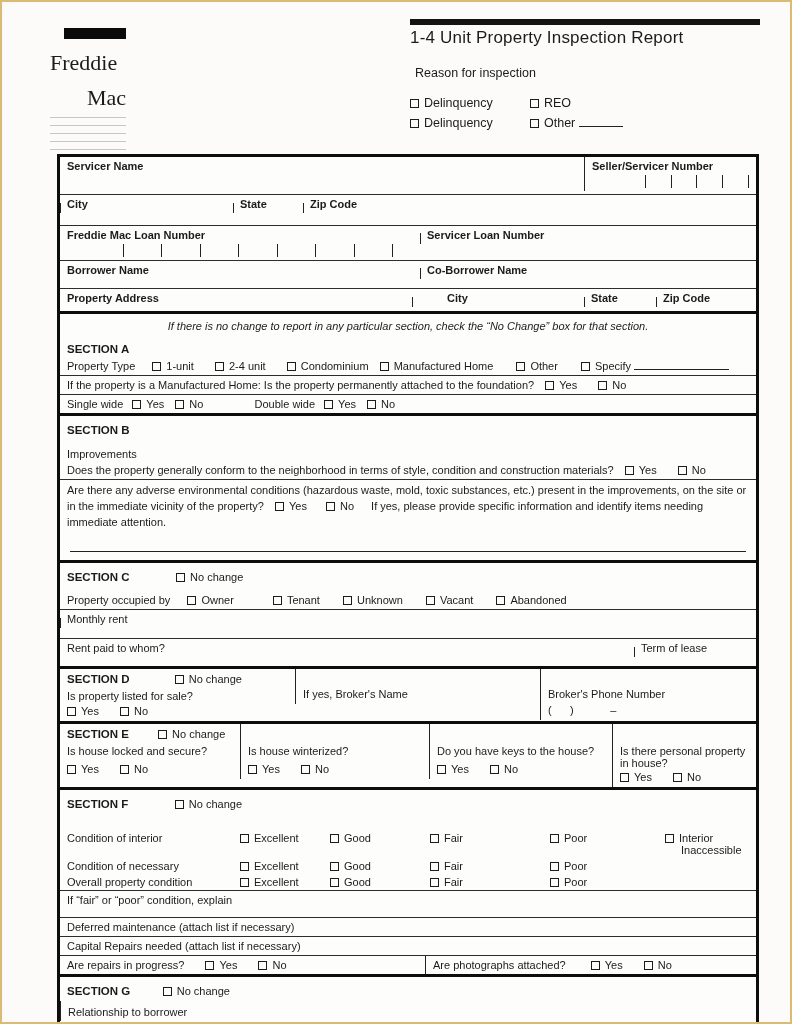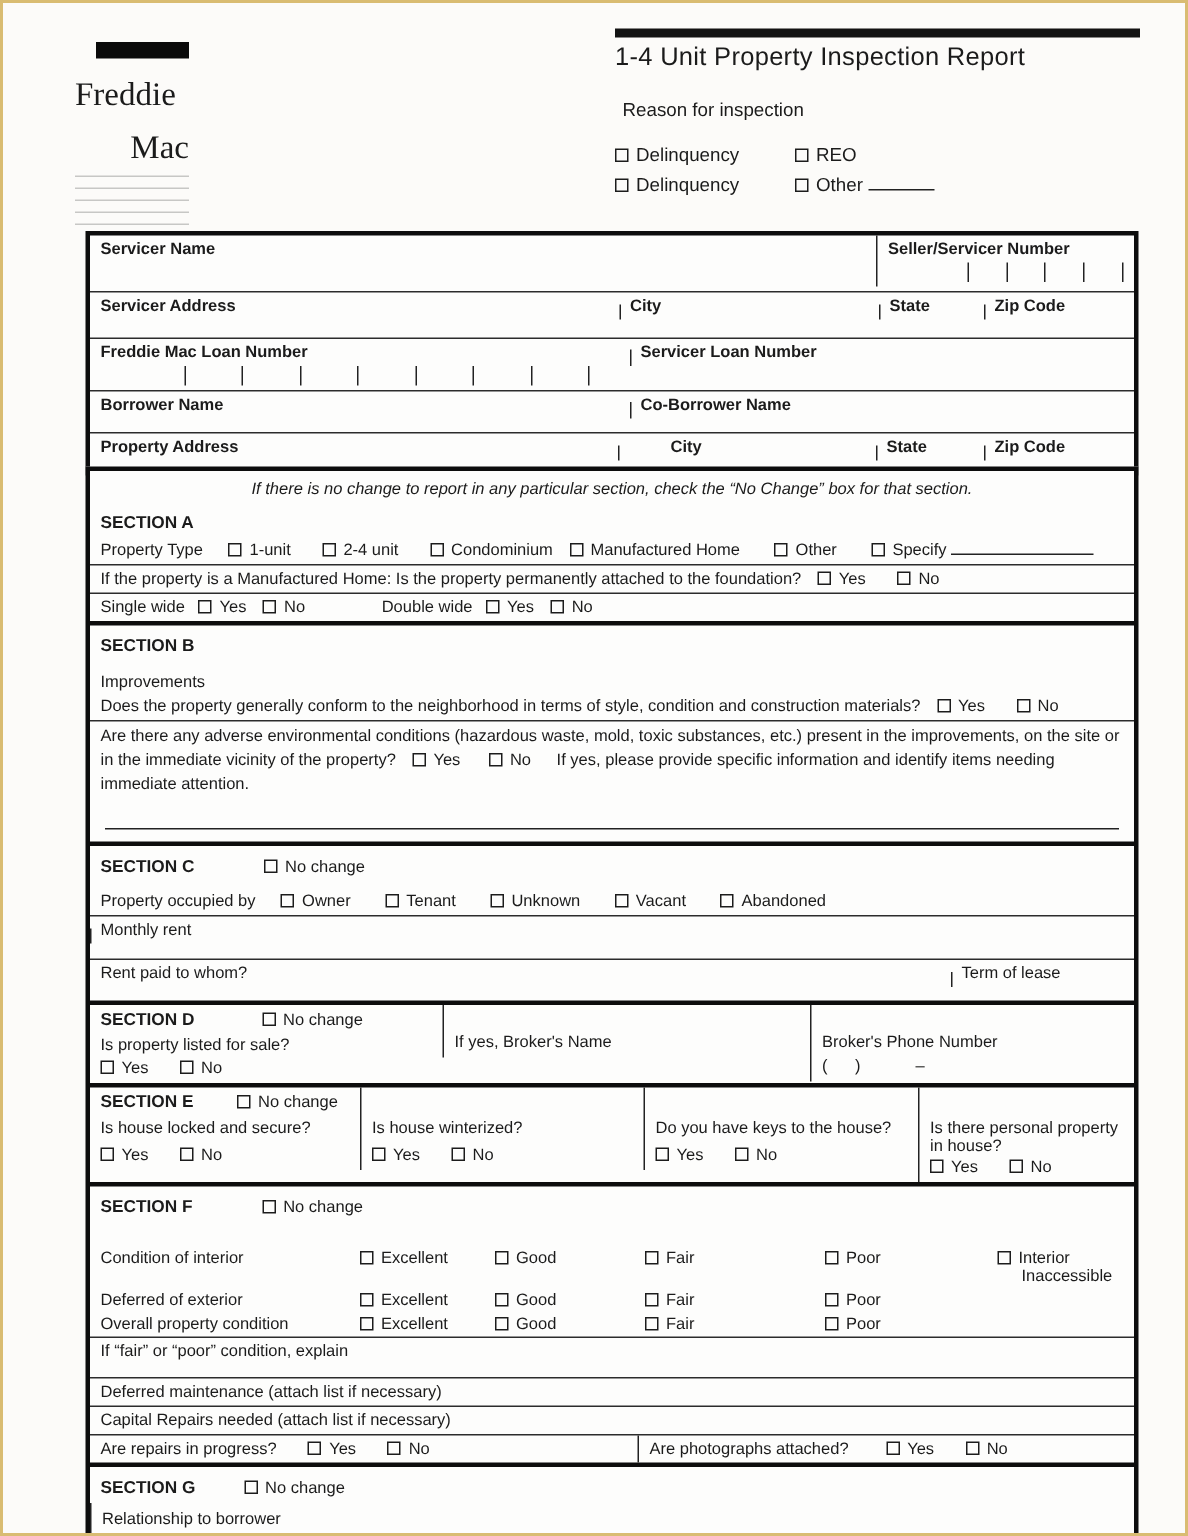--- a/index.html
+++ b/index.html
@@ -126,23 +126,20 @@
             <i></i>
             <i></i>
             <i></i>
             <i></i>
             <i></i>
           </div>
       </div>
     </div>
 
     <div class="r thin-t" style="min-height:31px">
-      <div class="cell grow">
-        <span>Servicer Address</span>
-      </div>
       <div class="cell" style="width:173px">
         <i class="celldiv"></i>
         <span>City</span>
       </div>
       <div class="cell" style="width:70px">
         <i class="celldiv"></i>
         <span>State</span>
       </div>
       <div class="cell" style="width:100px">
         <i class="celldiv"></i>
@@ -247,21 +244,21 @@
     </div>
     <div style="margin:12px 10px 8px 10px; border-bottom:1px solid #222; height:6px"></div>
 
     <div class="sec-head thick-t">
       <span class="sec-title">SECTION C</span>
       <span class="nochange"><span class="cb"></span><span>No change</span></span>
     </div>
     <div class="cell" style="padding-top:7px">
       <span>Property occupied by</span>
       <span style="margin-left:14px"><span class="cb"></span><span>Owner</span></span>
-      <span style="margin-left:20px"><span class="cb"></span><span>Tenant</span></span>
+      <span style="margin-left:36px"><span class="cb"></span><span>Tenant</span></span>
       <span style="margin-left:20px"><span class="cb"></span><span>Unknown</span></span>
       <span style="margin-left:20px"><span class="cb"></span><span>Vacant</span></span>
       <span style="margin-left:20px"><span class="cb"></span><span>Abandoned</span></span>
     </div>
     <div class="r thin-t" style="min-height:29px">
       <div class="cell" style="width:122px">
         <i class="celldiv"></i>
         <span>Monthly rent</span>
       </div>
     </div>
@@ -336,21 +333,21 @@
       <span class="f-c1"><span class="cb"></span><span>Excellent</span></span>
       <span class="f-c2"><span class="cb"></span><span>Good</span></span>
       <span class="f-c3"><span class="cb"></span><span>Fair</span></span>
       <span class="f-c4"><span class="cb"></span><span>Poor</span></span>
       <span class="f-c5">
         <span class="cb"></span><span>Interior</span>
         <span class="ii-l2">Inaccessible</span>
       </span>
     </div>
     <div class="frow">
-      <span class="f-lab">Deferred of exterior</span>
+      <span class="f-lab">Condition of necessary</span>
       <span class="f-c1"><span class="cb"></span><span>Excellent</span></span>
       <span class="f-c2"><span class="cb"></span><span>Good</span></span>
       <span class="f-c3"><span class="cb"></span><span>Fair</span></span>
       <span class="f-c4"><span class="cb"></span><span>Poor</span></span>
       <span class="f-c5"></span>
     </div>
     <div class="frow">
       <span class="f-lab">Overall property condition</span>
       <span class="f-c1"><span class="cb"></span><span>Excellent</span></span>
       <span class="f-c2"><span class="cb"></span><span>Good</span></span>

